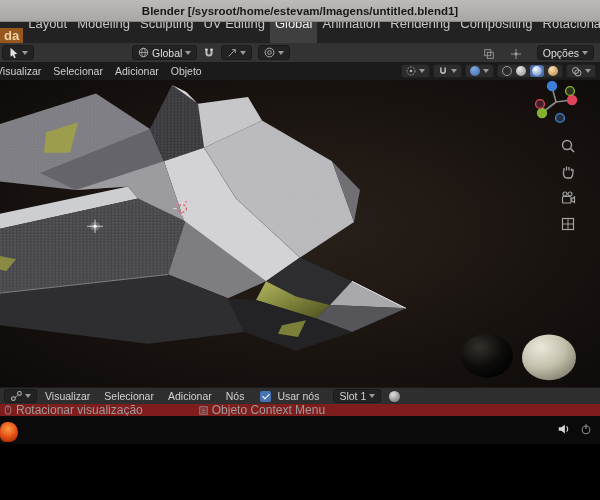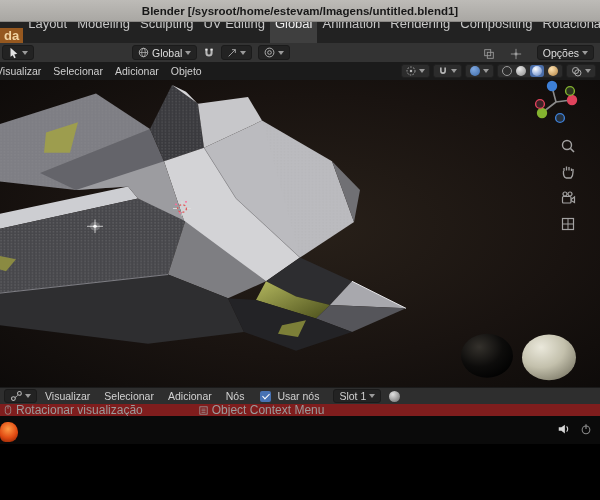--- a/index.html
+++ b/index.html
@@ -367,21 +367,21 @@
       </span>
       <span>Rotacionar visualização</span>
     </div>
     <div class="status-group" style="margin-left:52px">
       <span class="mini">
         <svg width="9" height="9" viewBox="0 0 11 11">
             <rect x="1" y="1" width="9" height="9" fill="none" stroke="#9b9b9b"></rect>
             <path d="M3,3.8 L8,3.8 M3,5.8 L8,5.8 M3,7.8 L8,7.8" stroke="#9b9b9b" stroke-width=".9"></path>
           </svg>
       </span>
-      <span>Object Context Menu</span>
+      <span>Objeto Context Menu</span>
     </div>
   </div>
 
   <div class="taskbar">
     <div class="fire-icon"></div>
     <div class="task-right">
       <span class="mini">
         <svg width="14" height="14" viewBox="0 0 16 16">
             <polygon points="2,6 5,6 9,3 9,13 5,10 2,10" fill="#d6d6d6"></polygon>
             <path d="M11,5 Q13.5,8 11,11" fill="none" stroke="#d6d6d6" stroke-width="1.2"></path>

